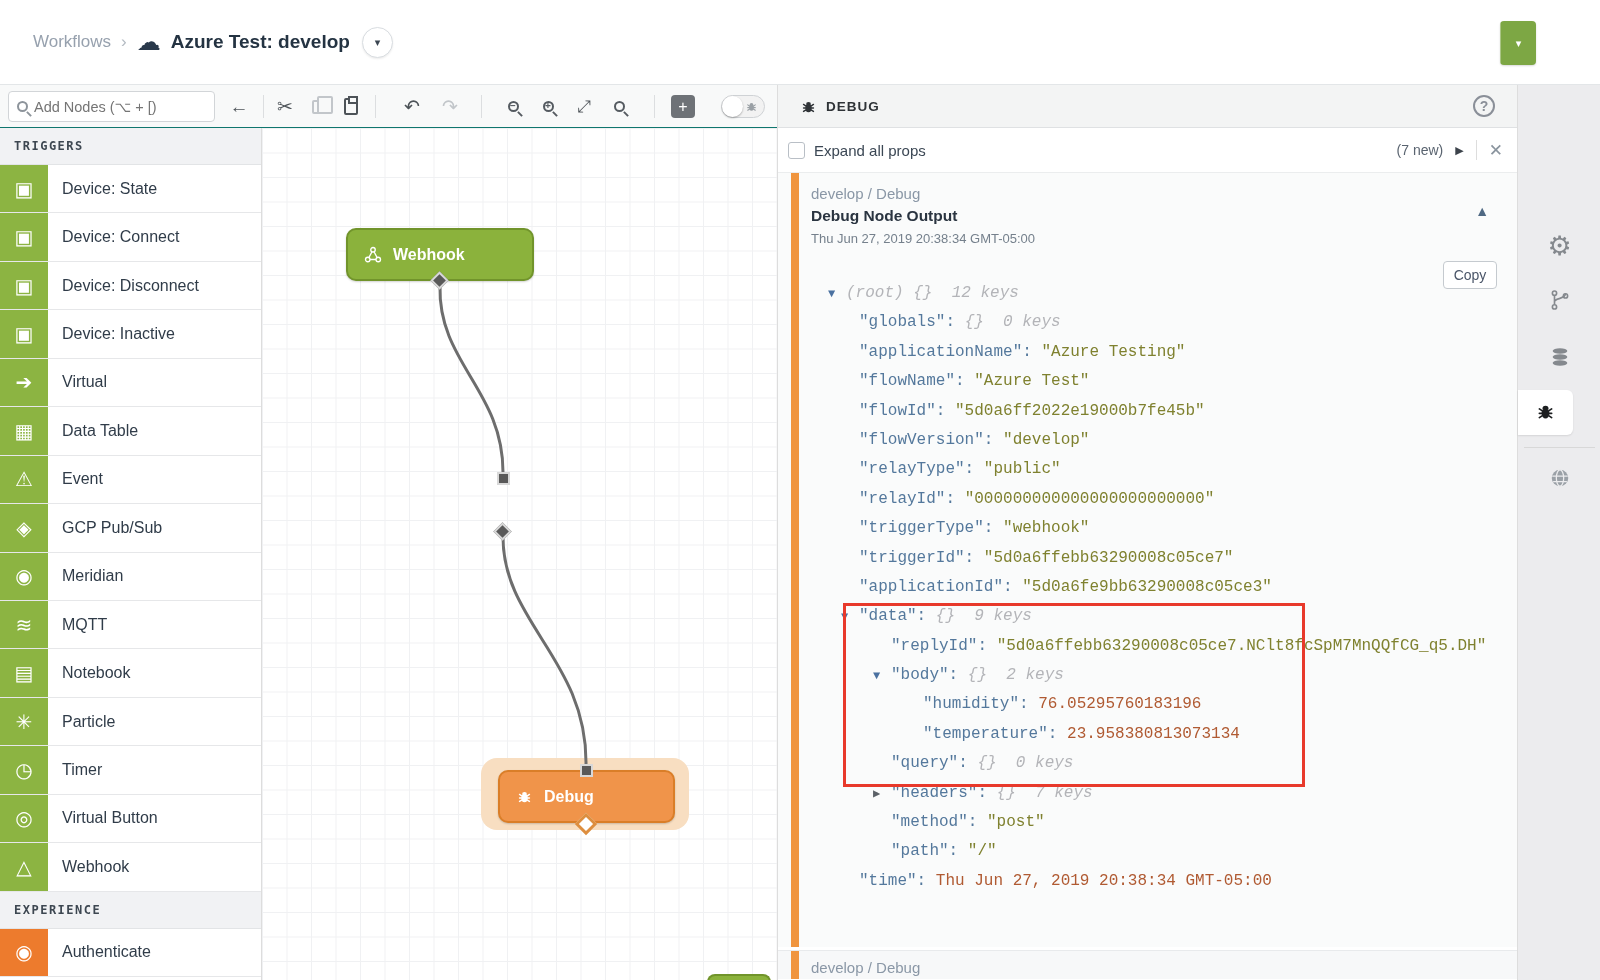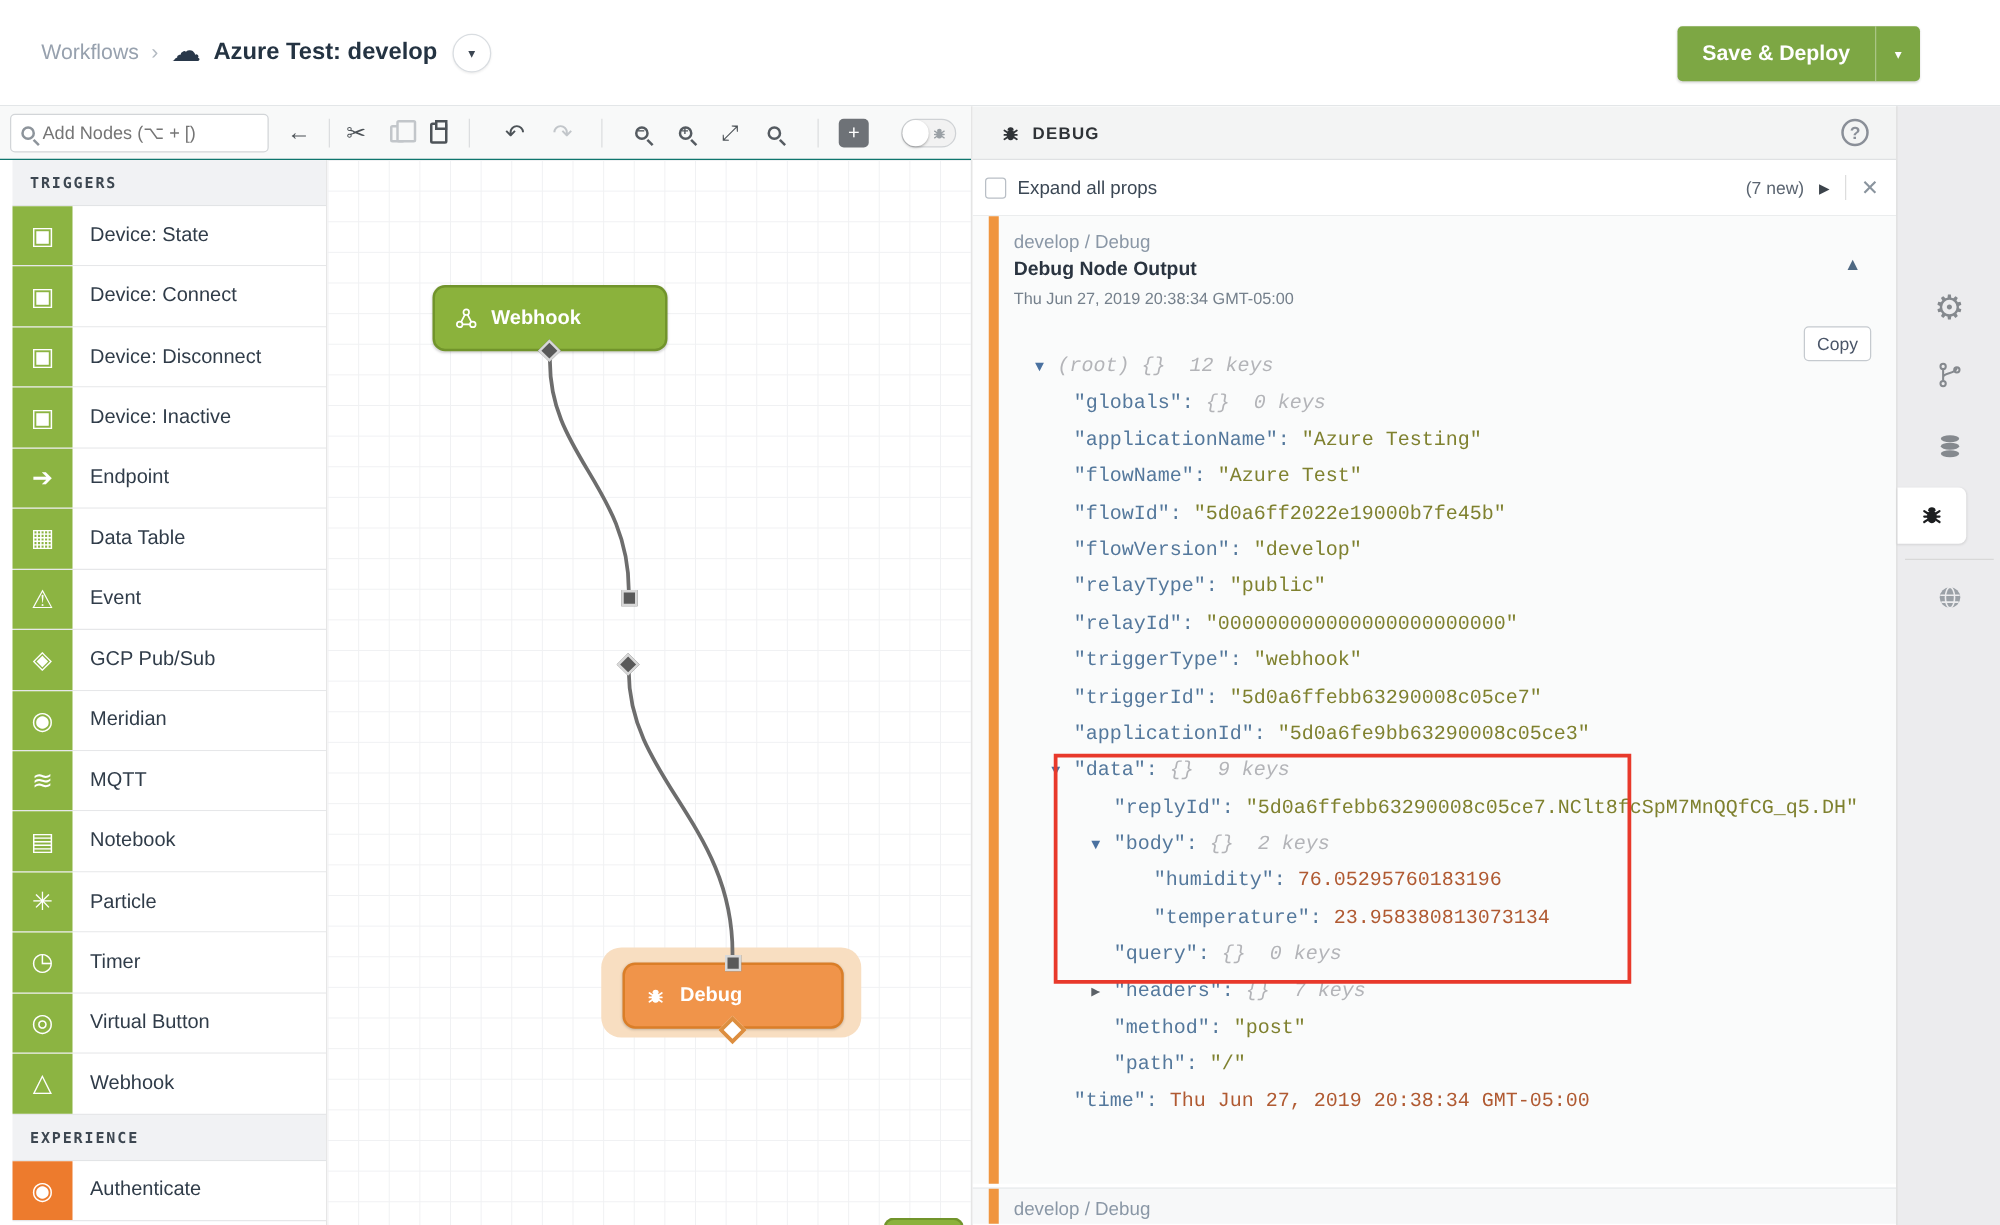--- a/index.html
+++ b/index.html
@@ -53,21 +53,21 @@
     border-radius:4px; color:#fff; font-size:16px; display:flex; align-items:center;
     justify-content:center; }
   .toggle { position:absolute; left:721px; top:10px; width:44px; height:23px; border-radius:12px;
     background:#f2f2f2; border:1px solid #cfd2d5; display:flex; align-items:center; }
   .toggle .knob { width:21px; height:21px; border-radius:50%; background:#fff;
     box-shadow:0 1px 2px rgba(0,0,0,.3); }
   .toggle .bug { color:#9aa0a5; margin-left:2px; display:flex; }
 
   
   .palette { position:absolute; left:0; top:128px; width:262px; height:852px; background:#fff;
-    border-right:1px solid #ddd; overflow:hidden;padding-left:10px; }
+    border-right:1px solid #ddd; overflow:hidden; }
   .section-header { height:37px; background:#f1f2f4; border-bottom:1px solid #e2e4e6;
     font-family:"DejaVu Sans Mono", monospace; font-size:12px; font-weight:bold; color:#3d4751;
     letter-spacing:1.5px; display:flex; align-items:center; padding-left:14px; }
   .palette-item { height:48.45px; border-bottom:1px solid #e6e7e9; display:flex; align-items:stretch;
     background:#fff; }
   .palette-icon { width:48px; flex:none; display:flex; align-items:center; justify-content:center;
     color:#fff; font-size:20px; }
   .palette-label { display:flex; align-items:center; padding-left:14px; font-size:16px; color:#303c49; }
 
   
@@ -154,21 +154,20 @@
 
   <header class="topbar">
     <div class="breadcrumb">
       <span class="bc-root">Workflows</span>
       <span class="bc-sep">›</span>
       <span class="cloud-ic">☁</span>
       <span class="bc-title">Azure Test: develop</span>
       <span class="bc-caret-btn">▾</span>
     </div>
     <div class="save-btn">
-      <span class="save-label">Save &amp; Deploy</span>
       <span class="save-caret">▾</span>
     </div>
   </header>
 
   <div class="toolbar">
     <div class="search-box">
       <span class="mag"></span>
       <input placeholder="Add Nodes (⌥ + [)" style="">
     </div>
     <span class="tb-ic" style="left:224px">←</span>
@@ -227,21 +226,21 @@
       <div class="palette-item">
         <span class="palette-icon" style="background: rgb(140, 180, 66);">▣</span>
         <span class="palette-label">Device: Disconnect</span>
       </div>
       <div class="palette-item">
         <span class="palette-icon" style="background: rgb(140, 180, 66);">▣</span>
         <span class="palette-label">Device: Inactive</span>
       </div>
       <div class="palette-item">
         <span class="palette-icon" style="background: rgb(140, 180, 66);">➔</span>
-        <span class="palette-label">Endpoint</span>
+        <span class="palette-label">Virtual</span>
       </div>
       <div class="palette-item">
         <span class="palette-icon" style="background: rgb(140, 180, 66);">▦</span>
         <span class="palette-label">Data Table</span>
       </div>
       <div class="palette-item">
         <span class="palette-icon" style="background: rgb(140, 180, 66);">⚠</span>
         <span class="palette-label">Event</span>
       </div>
       <div class="palette-item">

